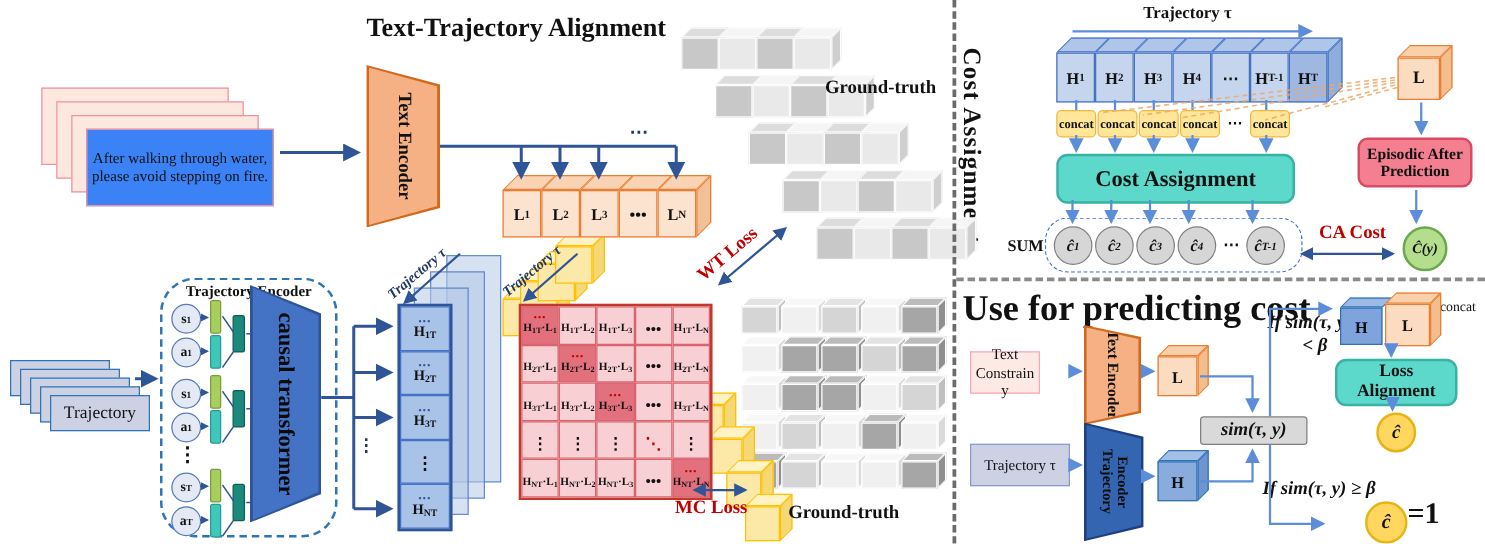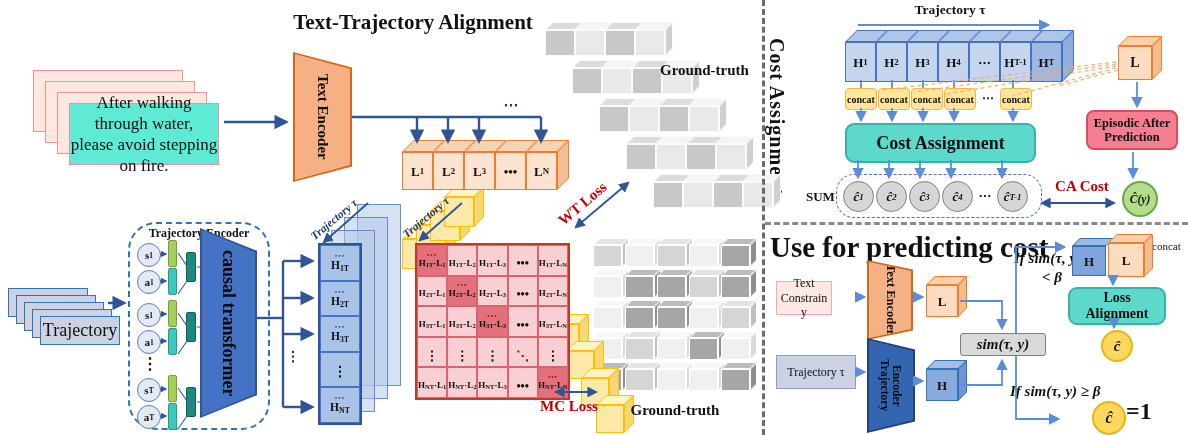--- a/index.html
+++ b/index.html
@@ -93,21 +93,21 @@
 <body>
 
 <div id="fig">
 
   <div class="abs b z20" style="left:248px;top:10px;width:330px;text-align:center;font-size:21px">Text-Trajectory Alignment</div>
 
   <div>
     <div class="card" style="left:33px;top:70px;width:150px;height:62px;background:#FCE8DF;border:1.8px solid #F0919F"></div>
     <div class="card" style="left:45px;top:81px;width:150px;height:62px;background:#FCE8DF;border:1.8px solid #F0919F"></div>
     <div class="card" style="left:57px;top:92px;width:150px;height:62px;background:#FCE8DF;border:1.8px solid #F0919F"></div>
-    <div class="card ctr" style="left:69px;top:103px;width:150px;height:62px;background:#5eead4;border:1.8px solid #F0919F;font-size:17px;line-height:1.25;flex-direction:column">
+    <div class="card ctr" style="left:69px;top:103px;width:150px;height:62px;background:#3b82f6;border:1.8px solid #F0919F;font-size:12px;line-height:1.25;flex-direction:column">
       <span>After walking through water,</span>
       <span>please avoid stepping on fire.</span>
     </div>
   </div>
 
   <div class="trap" style="left:293px;top:52px;width:59px;height:130px;background:#D2691E">
     <div class="in" style="background:#F5B183">
       <div class="vtxt" style="font-size:15px">Text Encoder</div>
     </div>
   </div>
@@ -155,21 +155,21 @@
         </b>
       </div>
     </div>
   <div class="abs b navy" style="left:498px;top:96px;width:26px;text-align:center;font-size:15px">⋯</div>
 
   <div>
     <div class="card" style="left:8px;top:288px;width:80px;height:29px;background:#CDD1E4;border:1.6px solid #2E75B6"></div>
     <div class="card" style="left:16px;top:295px;width:80px;height:29px;background:#CDD1E4;border:1.6px solid #2E75B6"></div>
     <div class="card" style="left:24px;top:302px;width:80px;height:29px;background:#CDD1E4;border:1.6px solid #2E75B6"></div>
     <div class="card" style="left:32px;top:309px;width:80px;height:29px;background:#CDD1E4;border:1.6px solid #2E75B6"></div>
-    <div class="card ctr" style="left:40px;top:316px;width:80px;height:29px;background:#CDD1E4;border:1.6px solid #2E75B6;font-size:18px">
+    <div class="card ctr" style="left:40px;top:316px;width:80px;height:29px;background:#CDD1E4;border:1.6px solid #2E75B6;font-size:14px">
       <span>Trajectory</span>
     </div>
   </div>
 
   <div class="abs" style="left:128px;top:222px;width:142px;height:208px;border:2px dashed #2E75B6;border-radius:28px;box-sizing:border-box"></div>
   <div class="abs b" style="left:135px;top:226px;width:128px;text-align:center;font-size:12px">Trajectory Encoder</div>
 
   <div class="circ" style="left:137px;top:243px">
       <span>s</span>
       <sub>1</sub>

